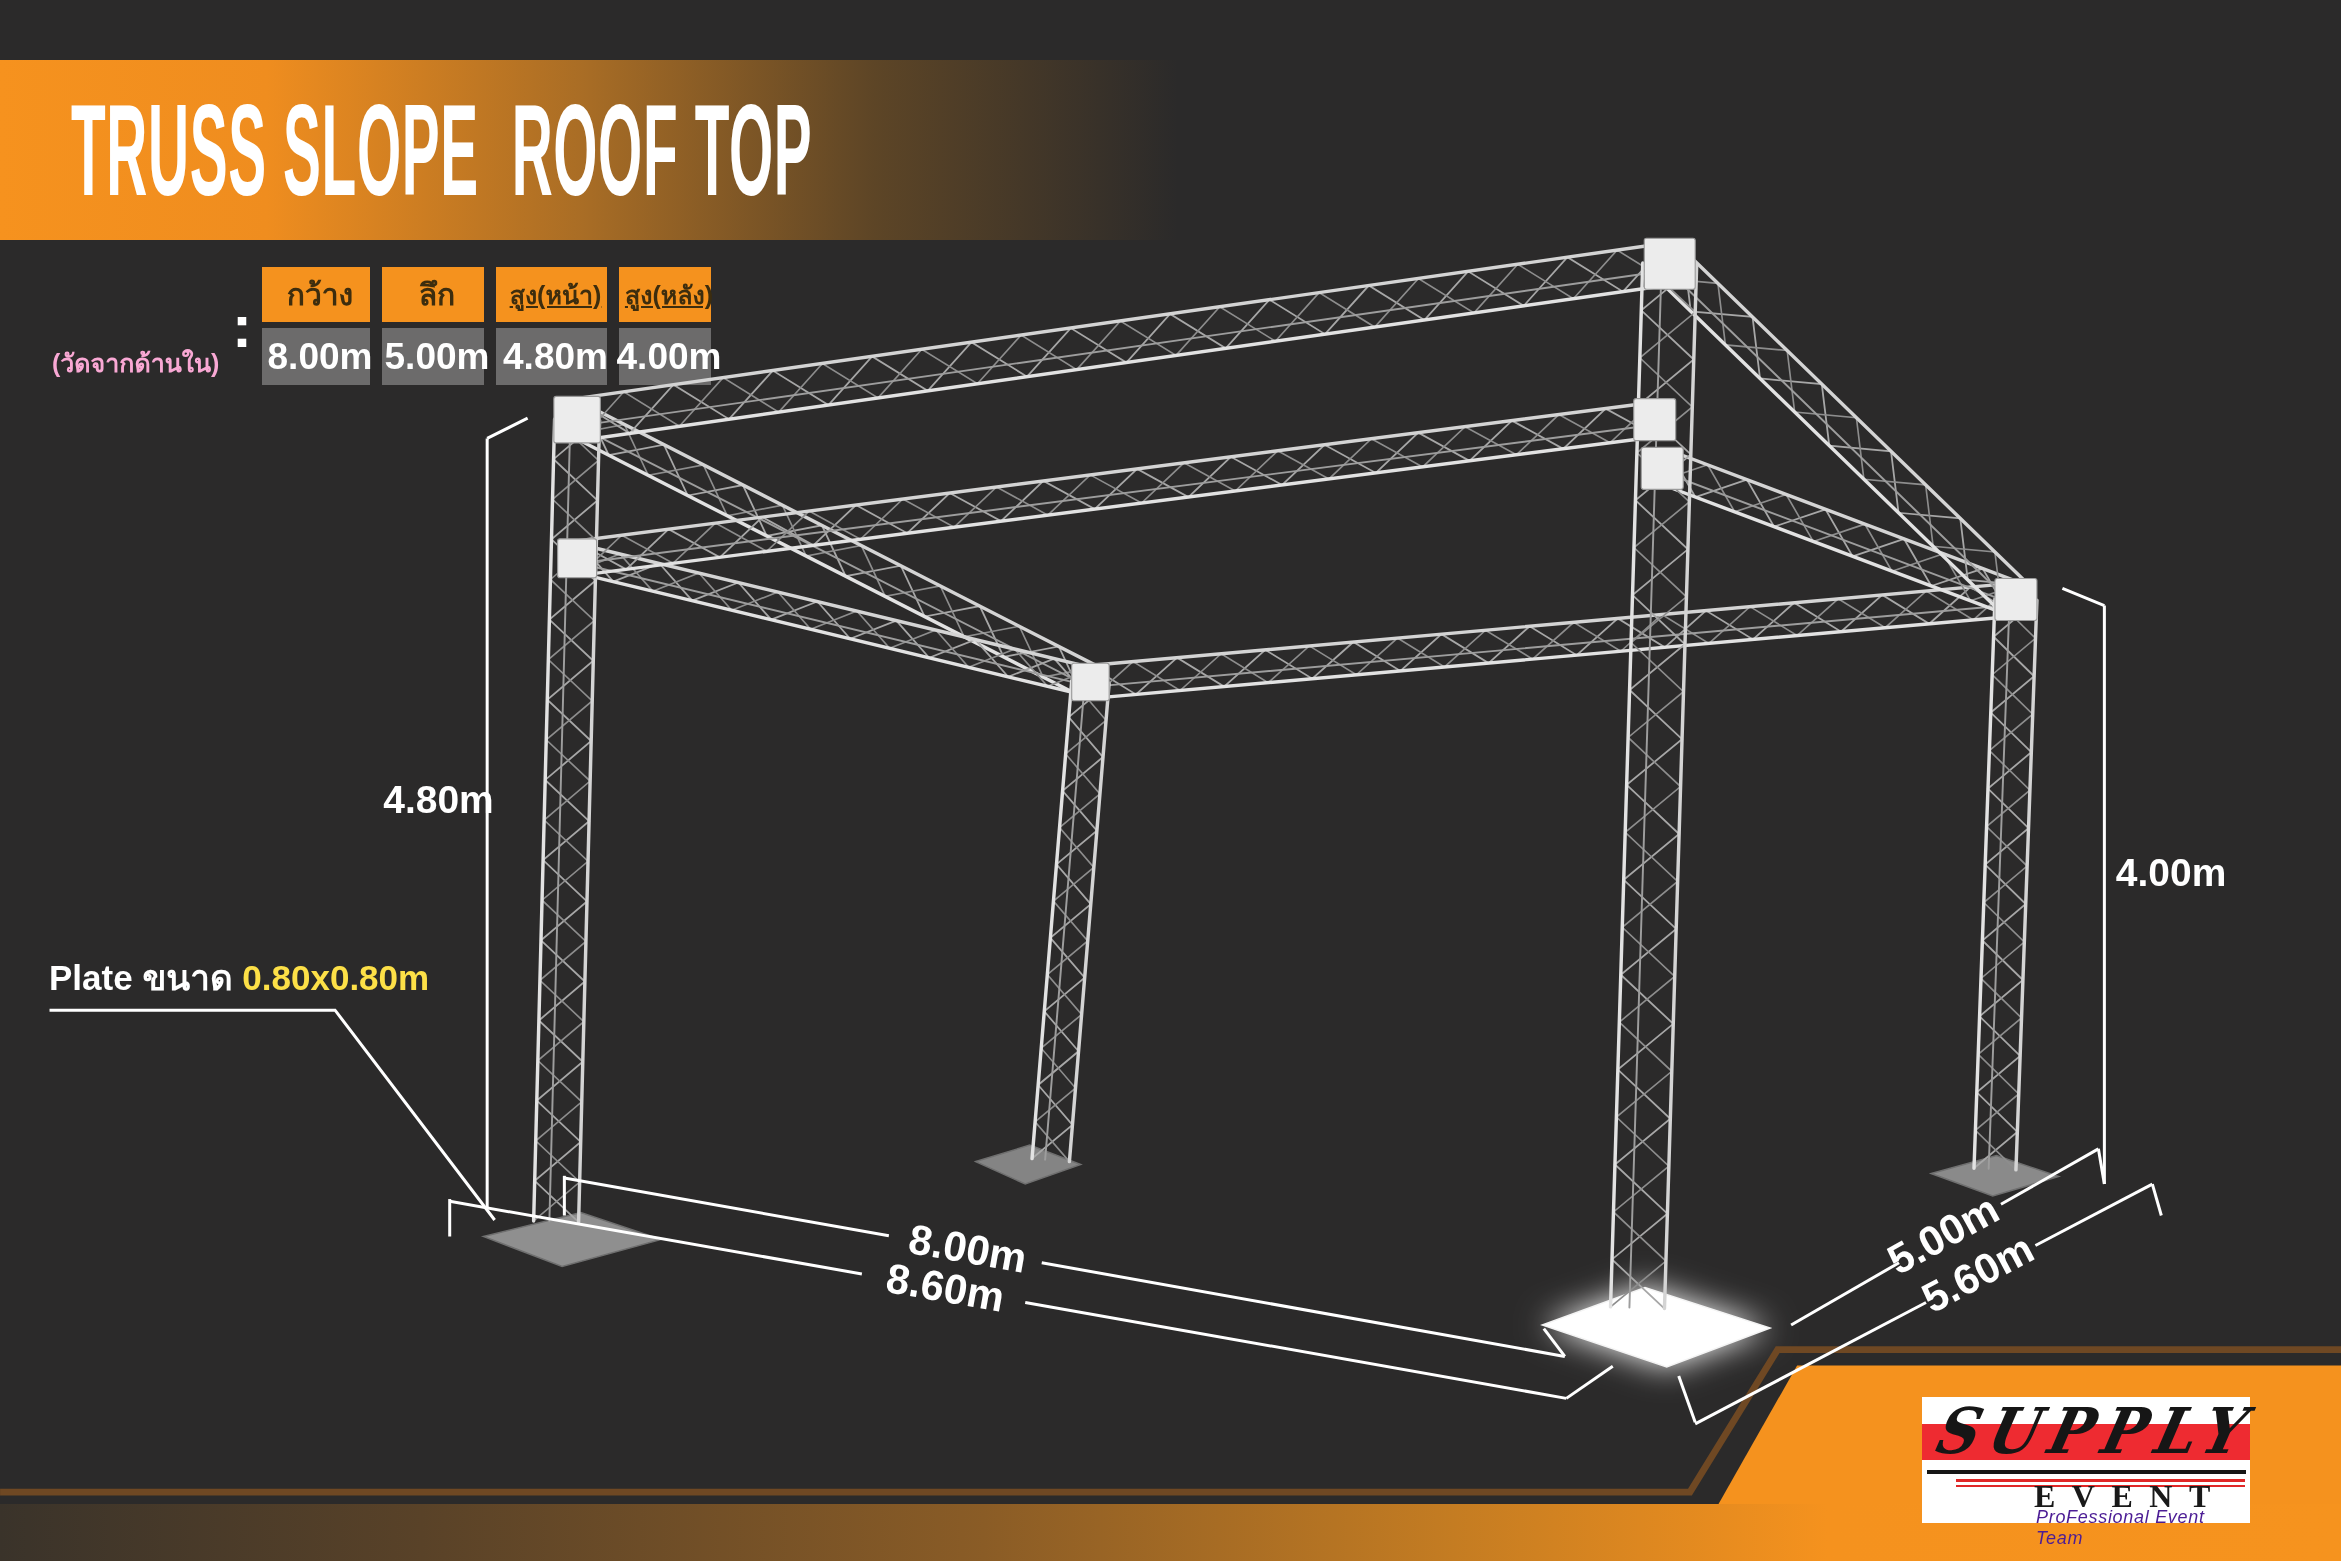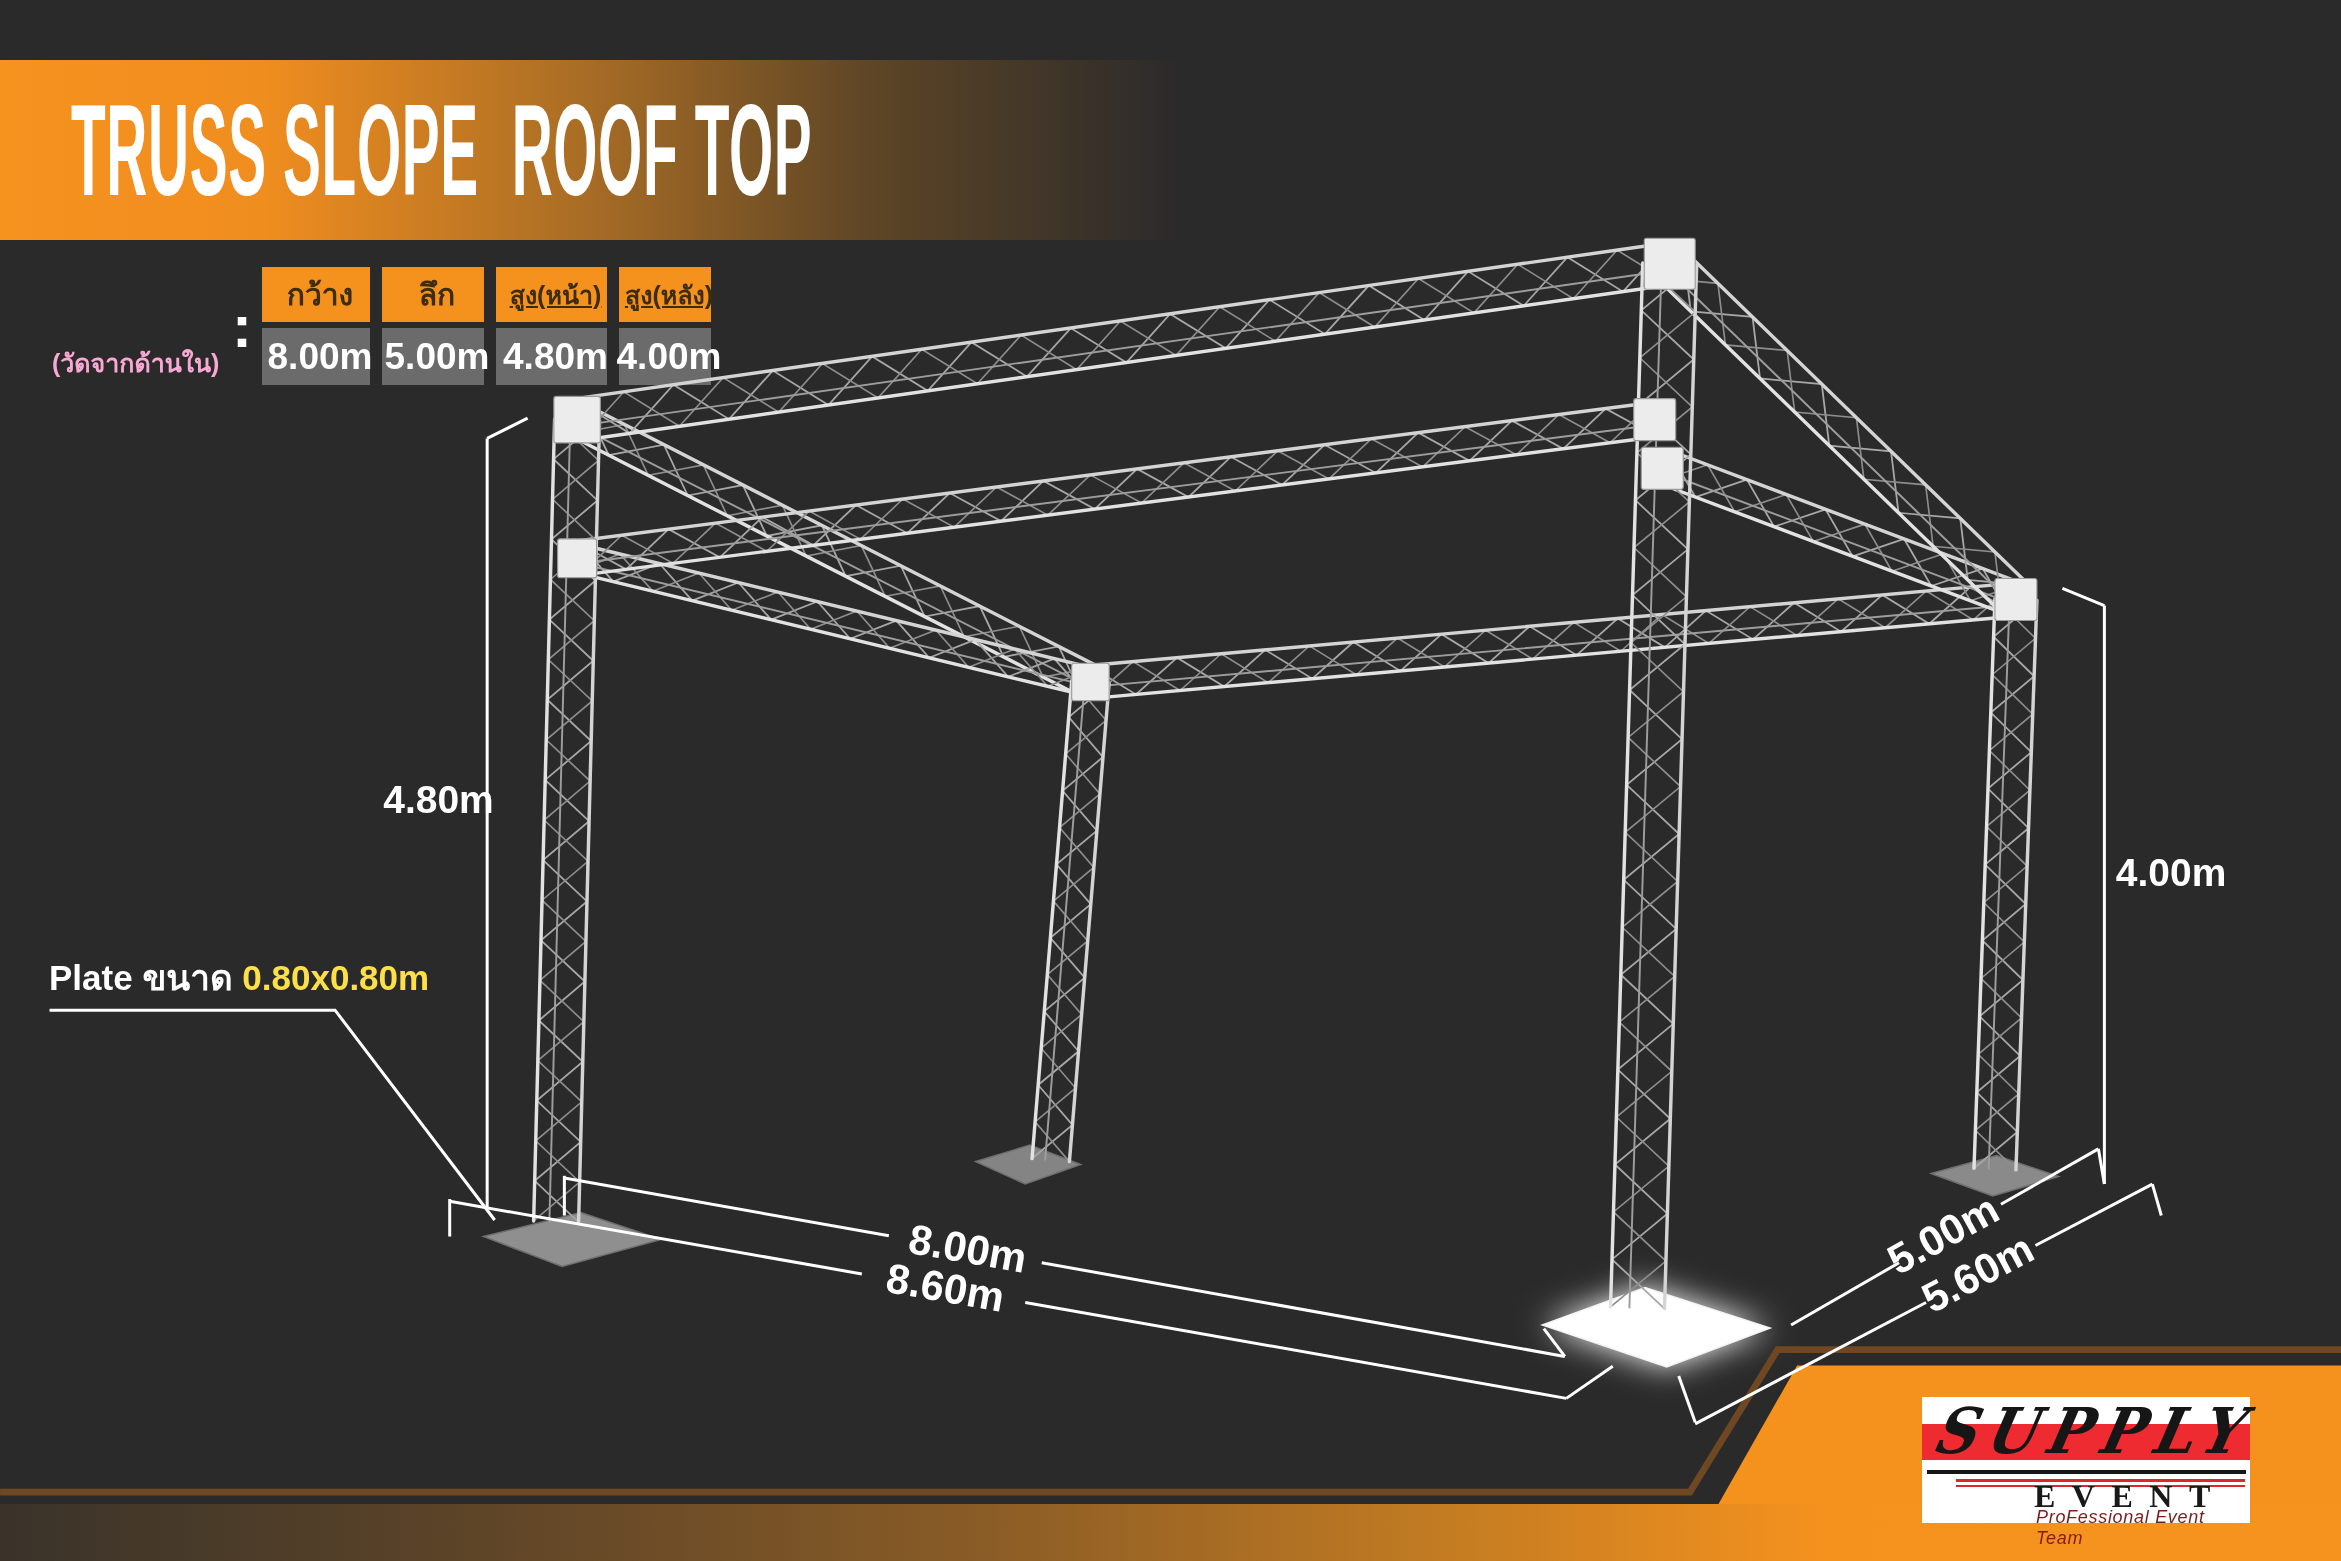--- a/index.html
+++ b/index.html
@@ -54,21 +54,21 @@
   }
   .logo-underline{position:absolute; left:4.5px; top:73px; width:319px; height:3.7px; background:#161616;}
   .logo-redline1{position:absolute; left:34px; top:82px; width:289px; height:3px; background:#e02727;}
   .logo-redline2{position:absolute; left:34px; top:88px; width:289px; height:2.2px; background:#e02727;}
   .logo-division{
     position:absolute; left:112px; top:81px; color:#191919;
     font-family:"Liberation Serif","DejaVu Serif",serif; font-weight:bold;
     font-size:32px; letter-spacing:16.5px;text-align:right;
   }
   .logo-tagline{
-    position:absolute; left:114px; top:110px; color:#7f1d1d;
+    position:absolute; left:114px; top:110px; color:#4c1d95;
     font-style:italic; font-size:18px; letter-spacing:0.7px;
   }
   
   text.dim{fill:#ffffff; font-weight:bold; font-family:"Liberation Sans","DejaVu Sans",sans-serif;}
 </style>
 </head>
 <body>
 
 <div id="stage">
 

